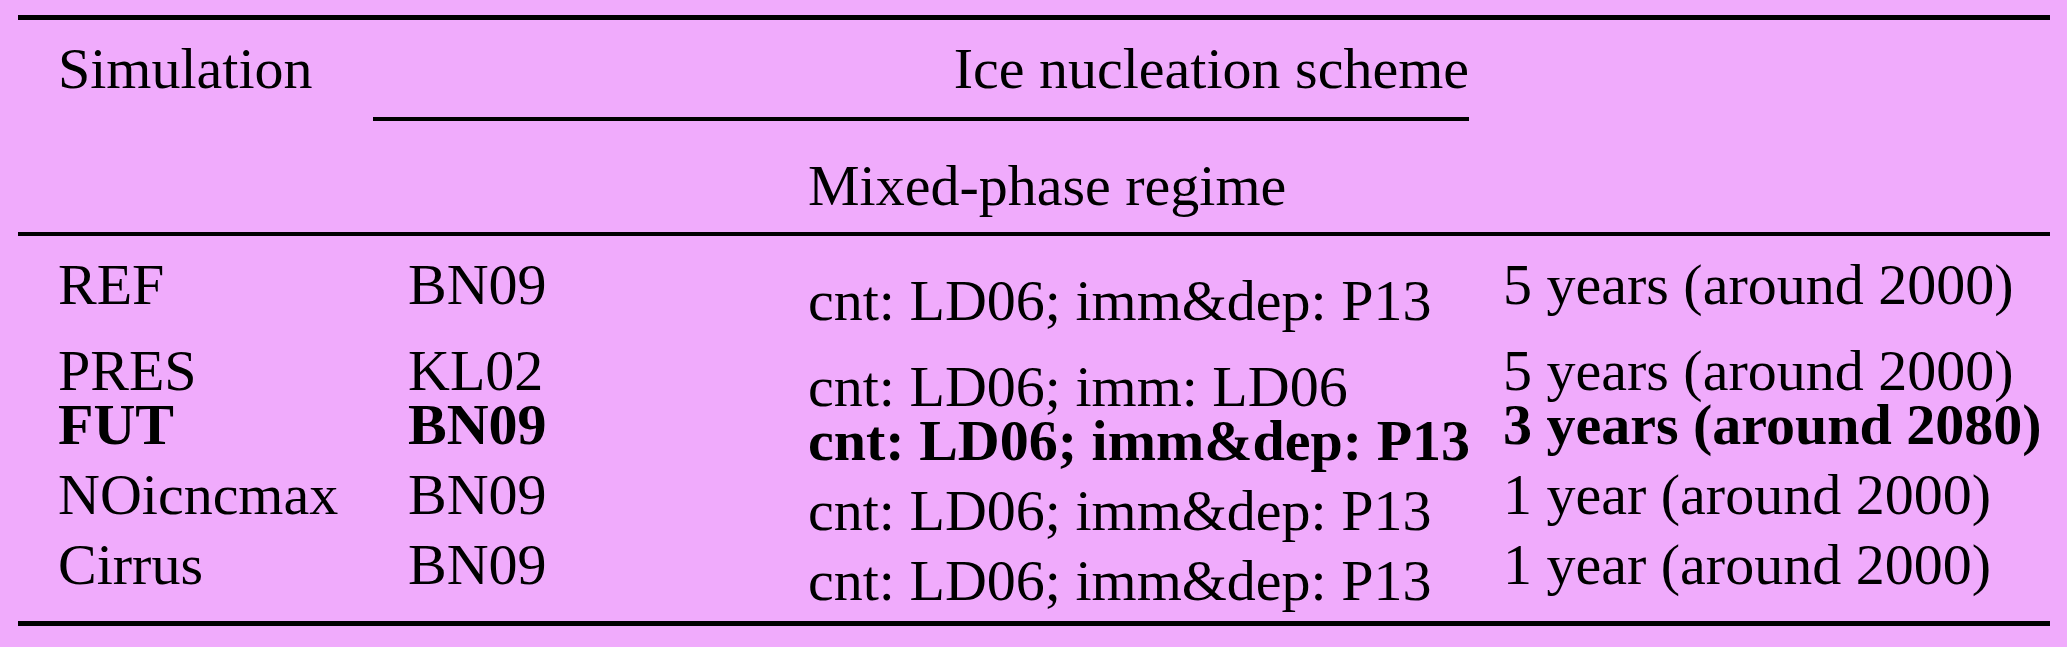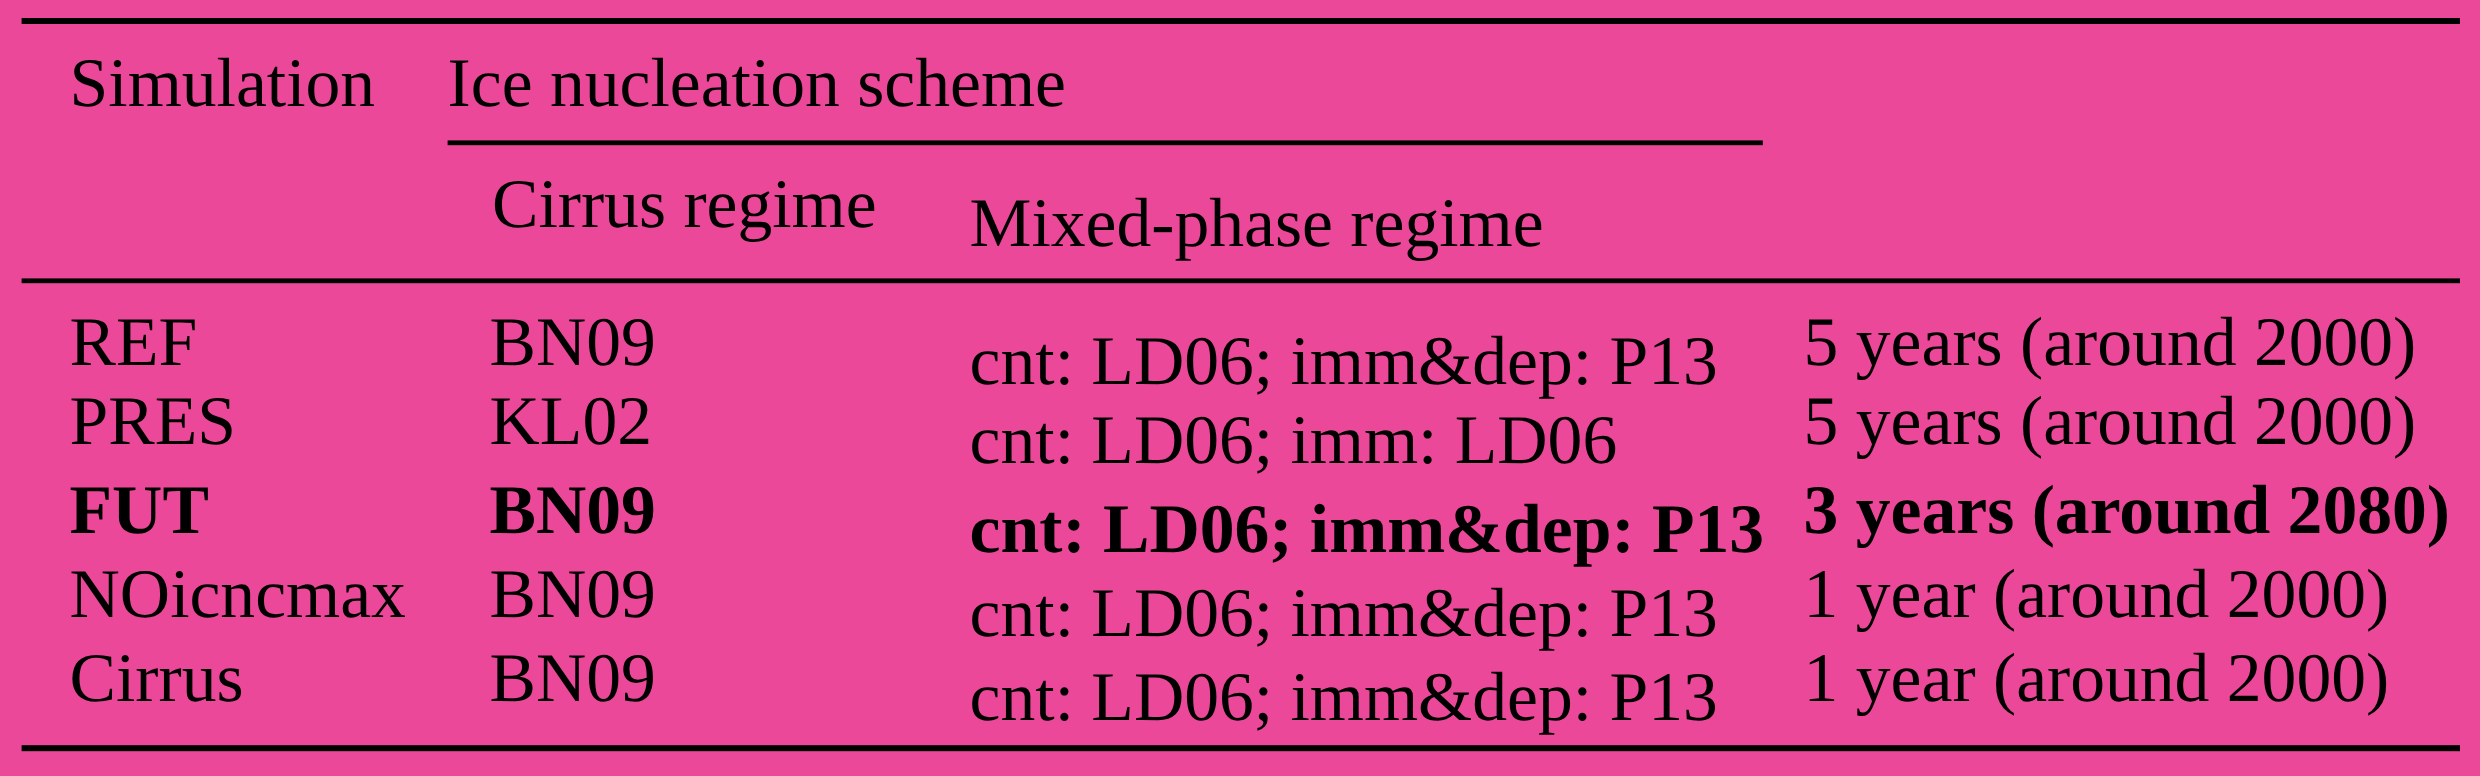--- a/index.html
+++ b/index.html
@@ -4,21 +4,21 @@
 <style>
   html, body {
     margin: 0;
     padding: 0;
     background: #ffffff;
   }
   .stage {
     position: relative;
     width: 2067px;
     height: 647px;
-    background: #ec4899;
+    background: #f0abfc;
     font-family: "Liberation Serif", "DejaVu Serif", serif;
     color: #000000;
     overflow: hidden;
   }
   .rule {
     position: absolute;
     left: 18px;
     width: 2032px;
     background: #000000;
   }
@@ -38,46 +38,45 @@
     white-space: nowrap;
   }
   
   .col-sim   { left: 58px; }
   .col-cir   { left: 408px; }
   .col-mix   { left: 808px; margin-top: 16px; }
   .col-years { left: 1503px; }
   .group-head {
     left: 373px;
     width: 1096px;
-    text-align: left;
+    text-align: right;
   }
   .sub-cir { left: 410px; }
   
   .hrow1 { top: 34px; }
   .hrow2 { top: 135px; }
   .r0 { top: 250px; text-align: center; }
-  .r1 { top: 316px; font-family: Liberation Serif, serif; }
+  .r1 { top: 336px; font-family: Liberation Serif, serif; }
   .r2 { top: 390px; font-weight: bold; }
   .r3 { top: 460px; }
   .r4 { top: 530px; }
 </style>
 </head>
 <body>
 
 <div class="stage">
 
   <div class="rule top"></div>
   <div class="rule group"></div>
   <div class="rule mid"></div>
   <div class="rule bottom"></div>
 
   <div class="cell hrow1 col-sim">Simulation</div>
   <div class="cell hrow1 group-head">Ice nucleation scheme</div>
 
-  <div class="cell hrow2 sub-cir">Cirrus regime</div>
   <div class="cell hrow2 col-mix">Mixed-phase regime</div>
 
   <div>
     <div class="cell r0 col-sim">REF</div>
     <div class="cell r0 col-cir">BN09</div>
     <div class="cell r0 col-mix">cnt: LD06; imm&amp;dep: P13</div>
     <div class="cell r0 col-years">5 years (around 2000)</div>
   </div>
 
   <div>

